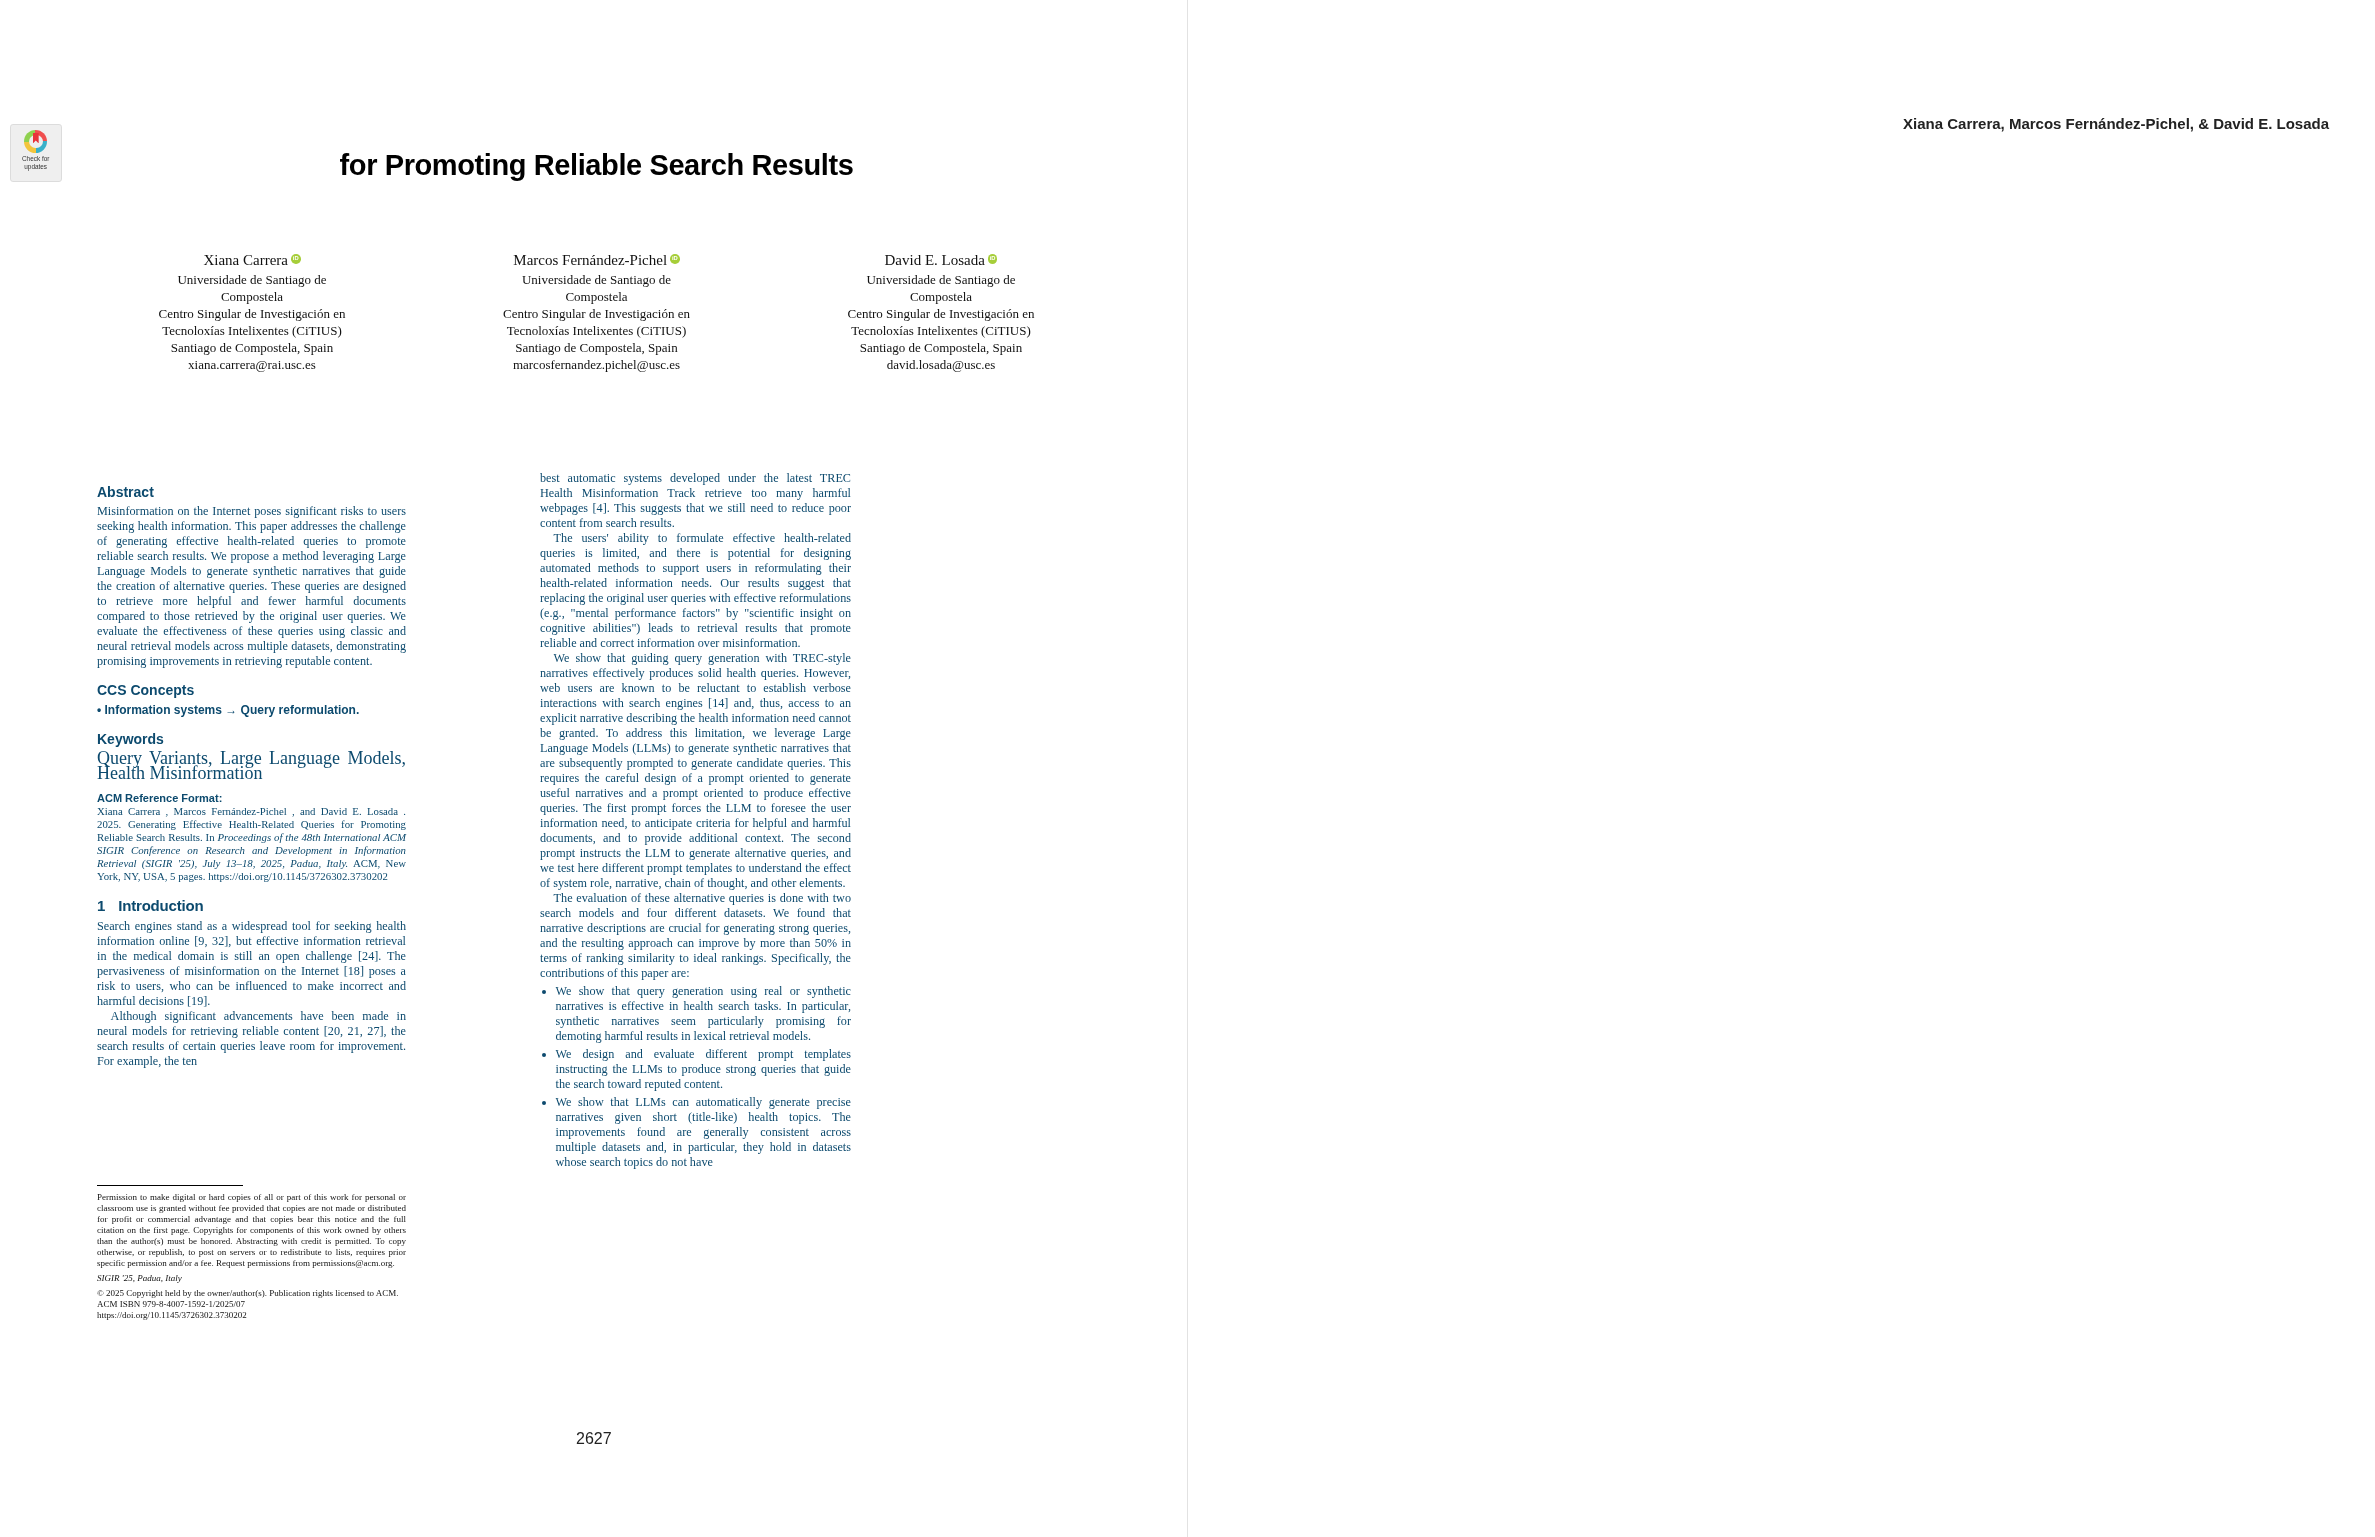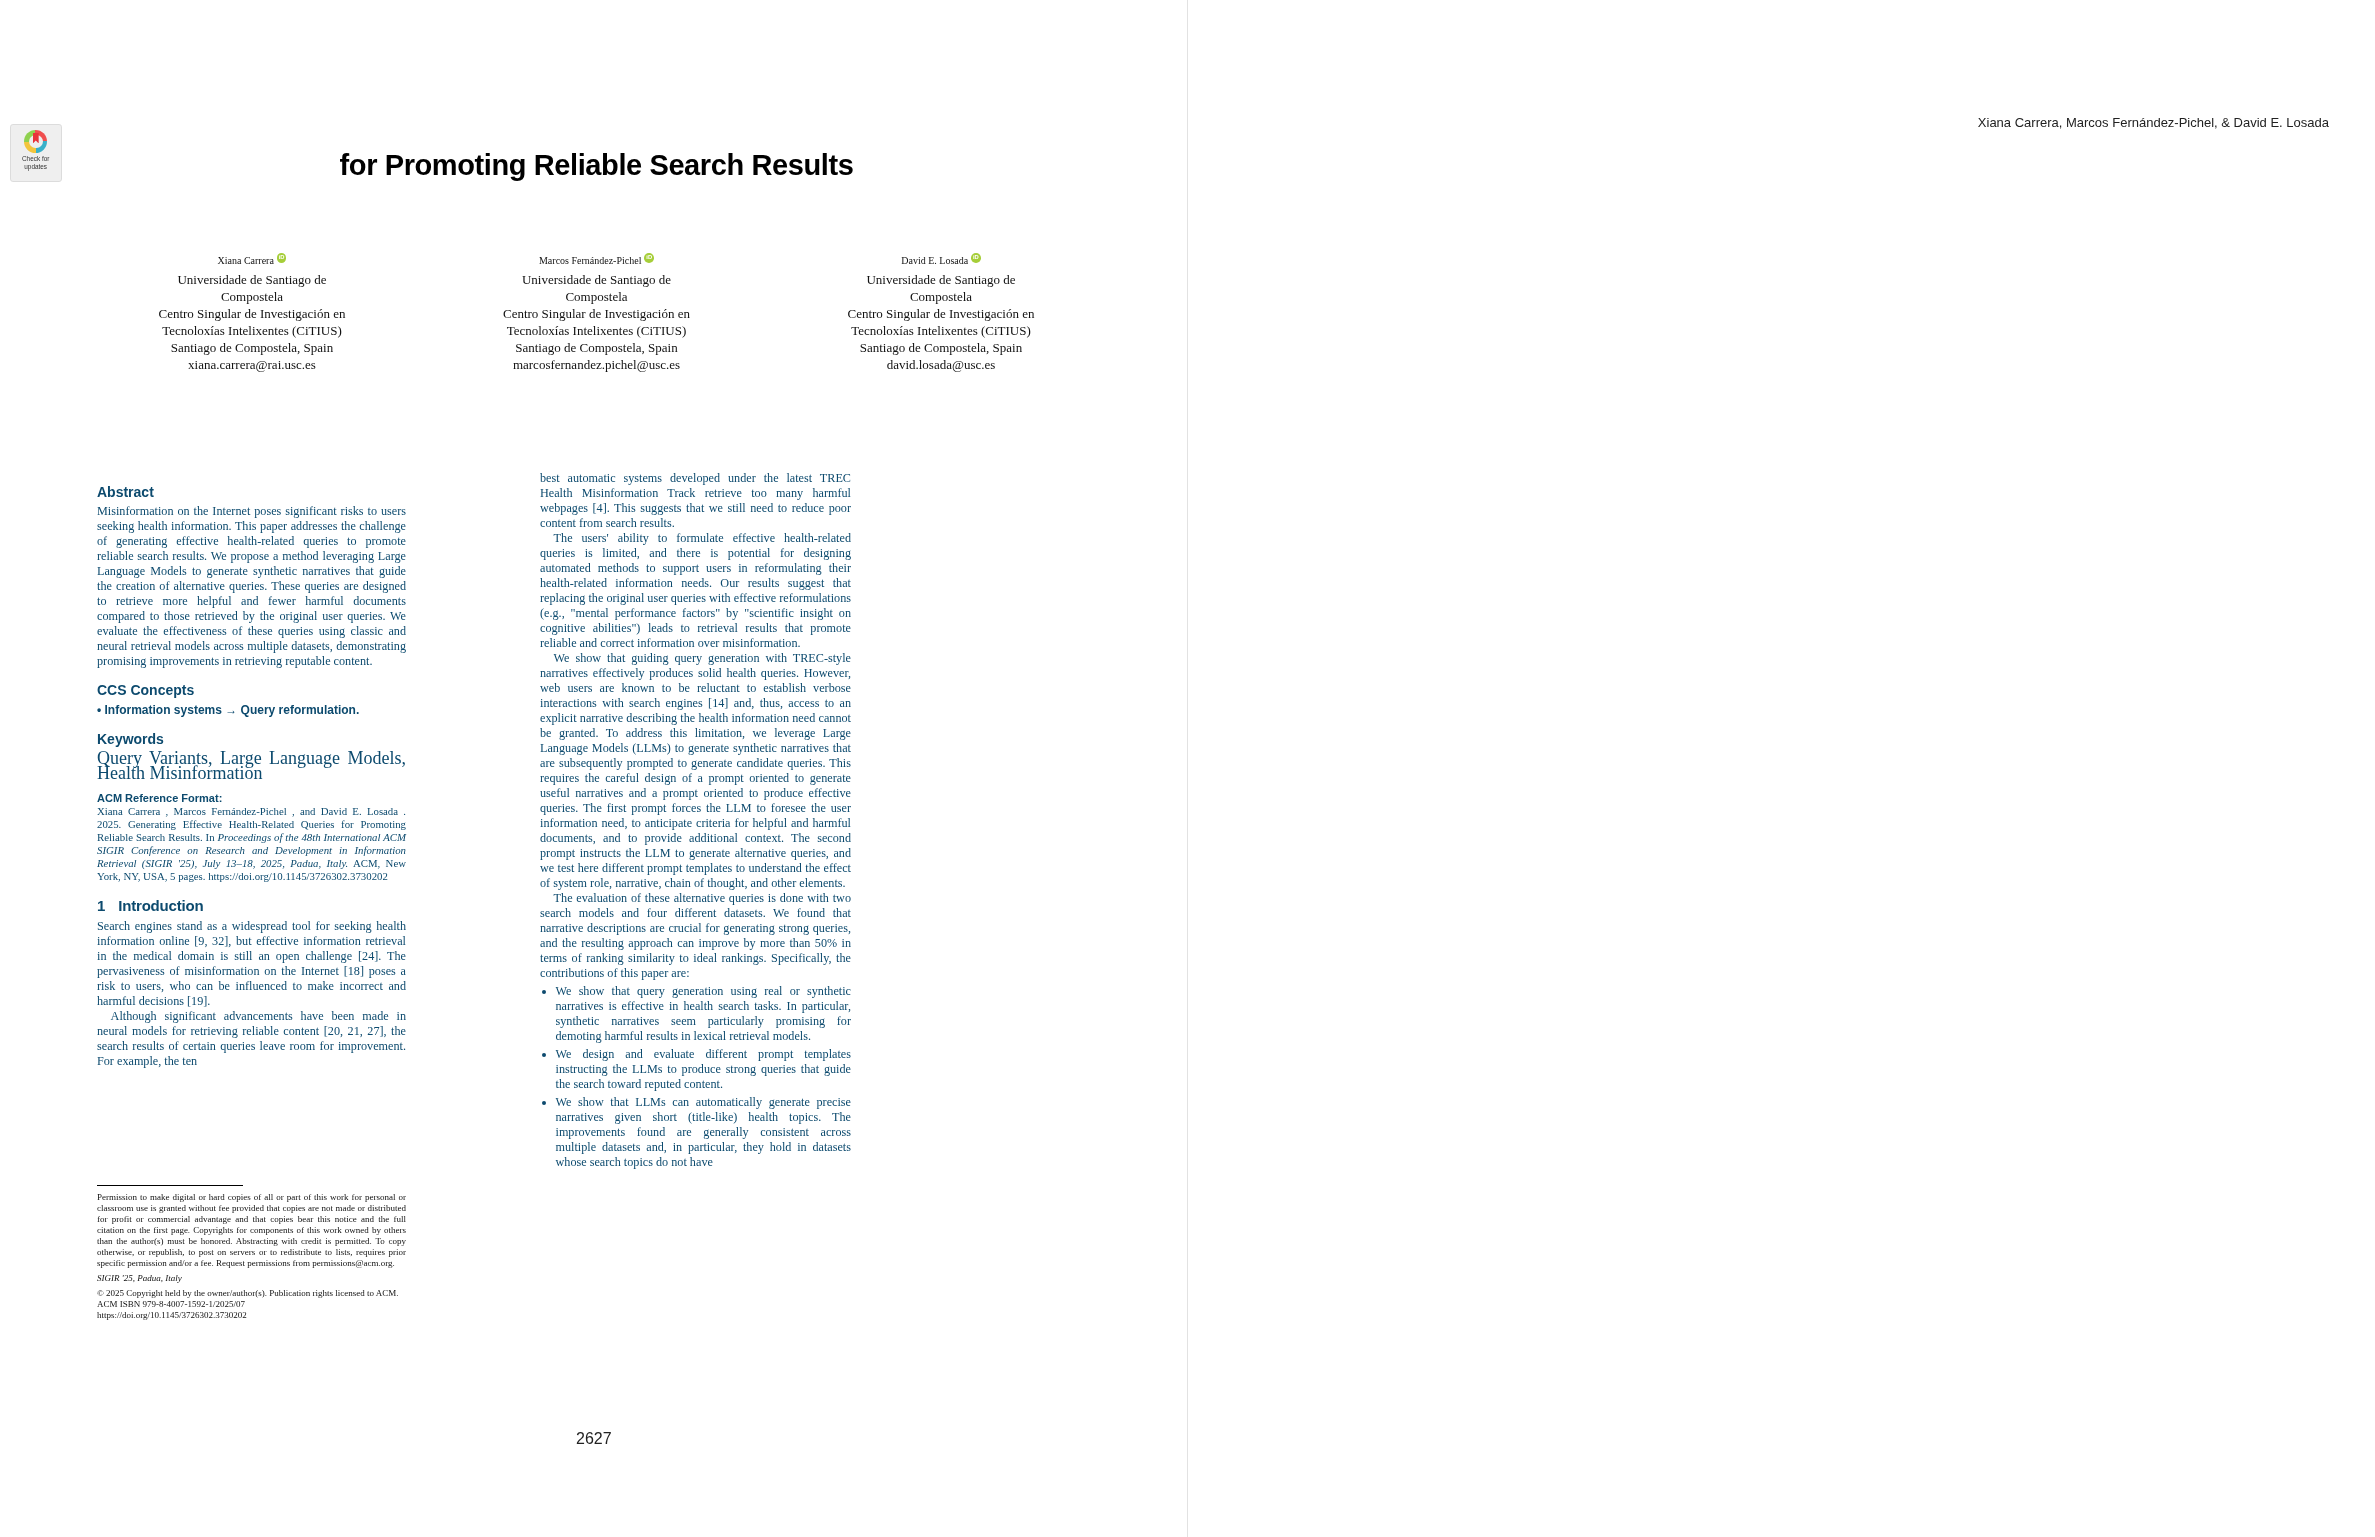--- a/index.html
+++ b/index.html
@@ -18,21 +18,21 @@
          letter-spacing:-0.2px;}
   h2.sec .num{display:inline-block;width:21.3px;}
   h3.sub{font-family:"Liberation Sans",sans-serif;font-weight:bold;font-size:14px;margin:13.6px 0 4.9px 0;}
 
   
   .title{position:absolute;left:97px;top:147px;width:999px;text-align:center;
          font-family:"Liberation Sans",sans-serif;font-weight:bold;font-size:29px;line-height:37px;
          letter-spacing:-0.4px;color:#000;}
   .authors{position:absolute;left:92px;top:250px;width:1009px;display:flex;justify-content:space-between;}
   .author{width:320px;text-align:center;font-size:13px;line-height:17px;color:#111;}
-  .author .nm{font-size:10px;line-height:21.3px;}
+  .author .nm{font-size:15px;line-height:21.3px;}
   .orcid{display:inline-block;width:9.7px;height:9.7px;border-radius:50%;background:#a6ce39;
          vertical-align:1px;margin-left:2.9px;position:relative;}
   .orcid::after{content:"iD";position:absolute;left:0;top:-1px;width:9.7px;text-align:center;
          font-size:5.8px;color:#fff;font-family:"Liberation Sans",sans-serif;font-weight:bold;line-height:10.7px;}
 
   
   #l-col1{left:97px;top:427px;width:309px;}
   #l-col2{left:540px;top:427px;width:311px;}
 
   .ccsline{font-family:"Liberation Sans",sans-serif;font-weight:bold;font-size:12px;}
@@ -43,21 +43,21 @@
 
   .permission{position:absolute;left:97px;top:1185px;width:309px;font-size:9px;line-height:11px;
               text-align:justify;color:#111;}
   .permission .rule{border-top:1px solid #000;width:146px;margin-bottom:5.8px;}
   .permission .it{font-style:italic;}
 
   ul.bl{margin:2.9px 0 0 0;padding-left:15.5px;}
   ul.bl li{margin:0 0 2.9px 0;text-align:justify;}
 
   
-  .runhead{position:absolute;top:115px;font-size:13px;color:#222;font-family:"Liberation Sans",sans-serif;}
+  .runhead{position:absolute;top:115px;font-size:15px;color:#222;font-family:"Liberation Sans",sans-serif;font-weight:bold;}
   .runhead.r{right:47px;text-align:right;}
   .folio{position:absolute;bottom:89px;font-size:16px;font-family:"Liberation Sans",sans-serif;color:#222;}
   .folio.a{left:576px;}
 
   
   .cfu{position:absolute;left:9.7px;top:124px;width:50px;height:56px;background:#efefef;
        border:1px solid #dcdcdc;border-radius:2.9px;text-align:center;}
   .cfu .ring{width:23px;height:23px;margin:4.9px auto 1.9px auto;border-radius:50%;
        background:conic-gradient(#f04e4e 0 25%,#39b0c9 25% 50%,#f3c53d 50% 75%,#8fd14f 75% 100%);
        position:relative;}

